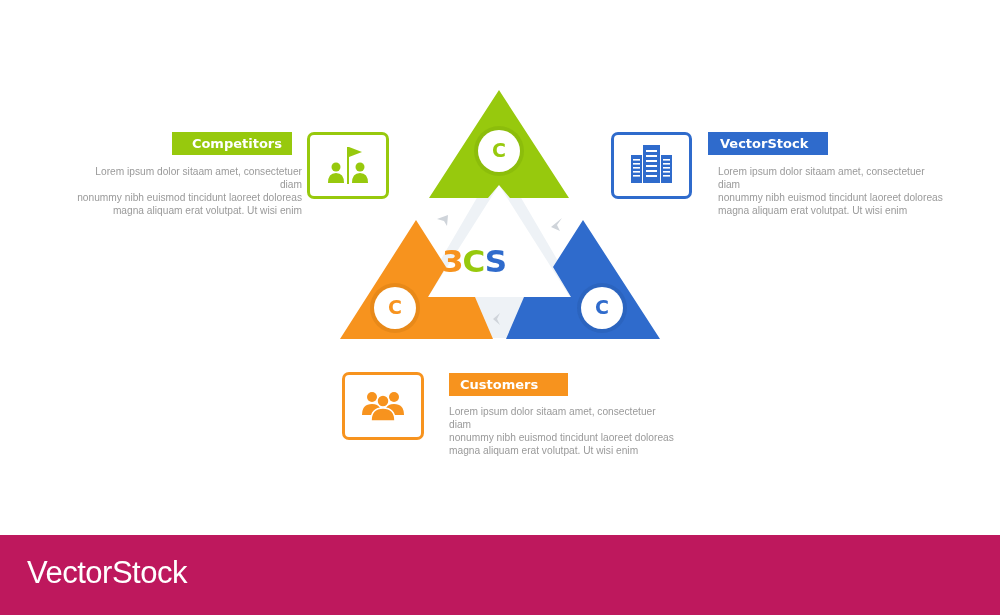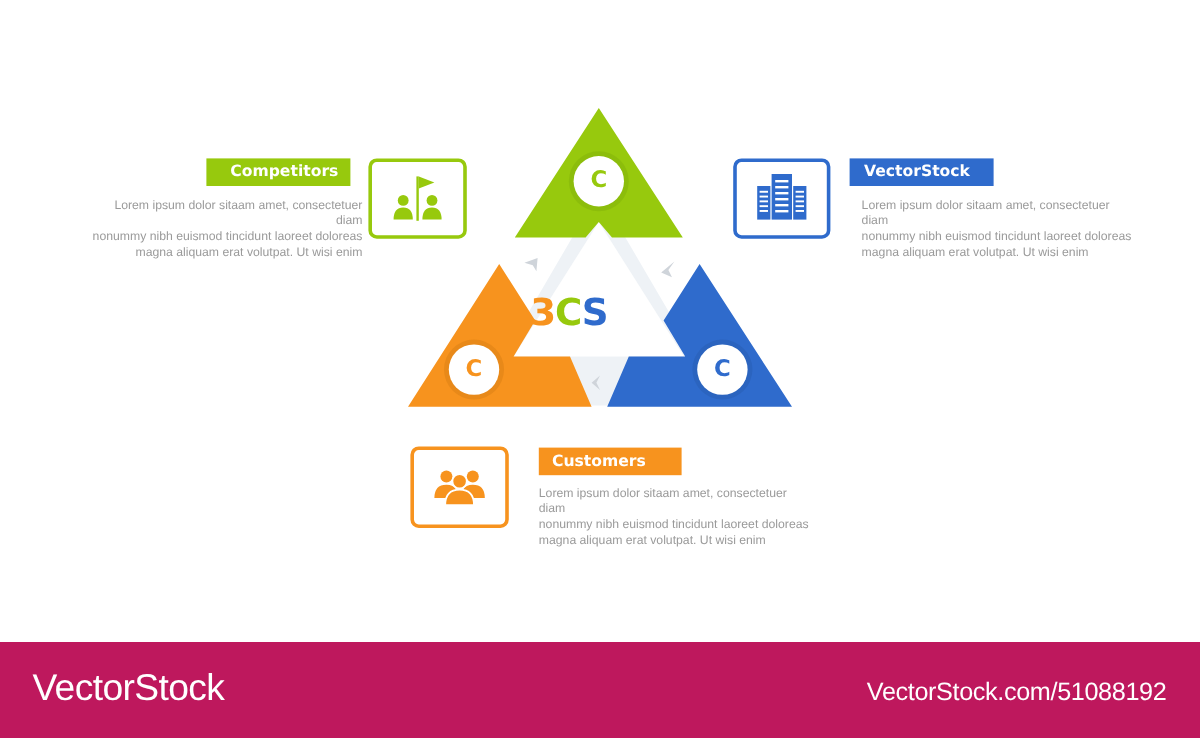--- a/index.html
+++ b/index.html
@@ -109,14 +109,13 @@
 </div>
 <div class="tag" style="left:449px;top:373px;width:119px;background:#F7931E;padding-left:11px;">Customers</div>
 <div class="desc" style="left:439px;top:405px;">
   <div>Lorem ipsum dolor sitaam amet, consectetuer diam</div>
   <div>nonummy  nibh euismod tincidunt laoreet doloreas</div>
   <div>magna aliquam erat volutpat. Ut wisi enim</div>
 </div>
 
 <div class="footer">
   <div class="brand">VectorStock</div>
-  <div class="ref">VectorStock.com/51088192</div>
 </div>
 
 </body></html>

